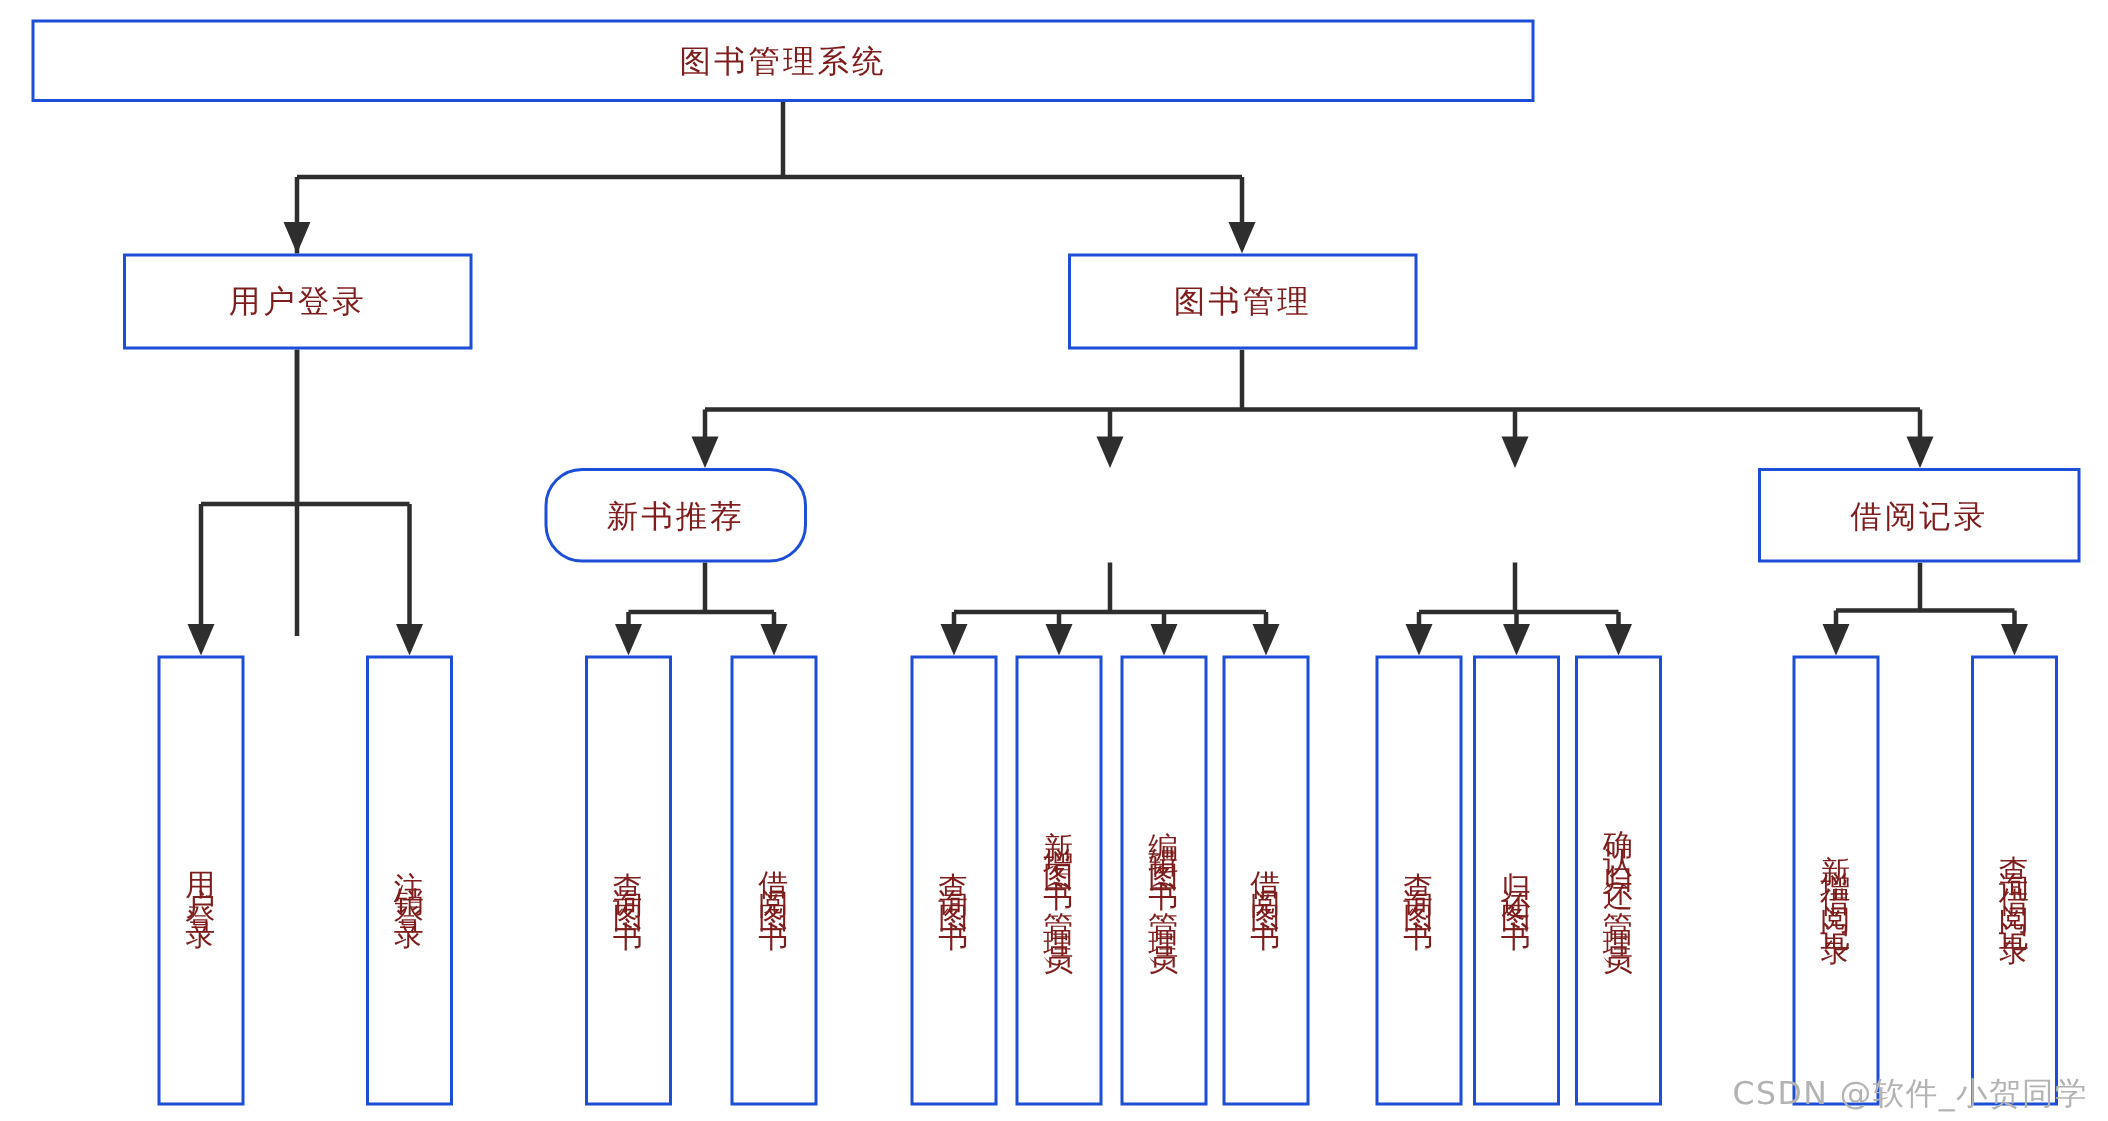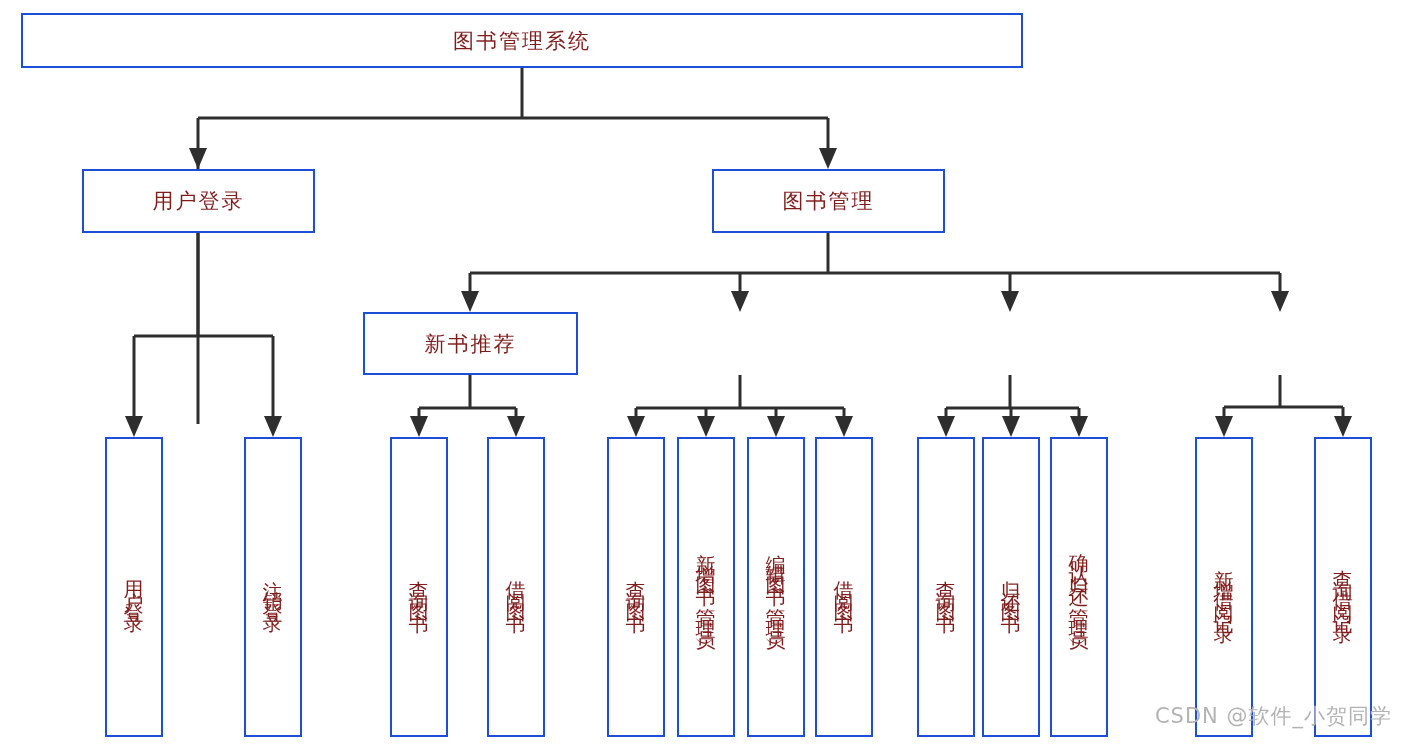--- a/index.html
+++ b/index.html
@@ -36,21 +36,21 @@
   .leaf {
     writing-mode: vertical-rl;
     text-orientation: mixed;
     font-size: 20px;
     letter-spacing: 11px;
     line-height: 1;
   }
   .watermark {
     position: absolute;
     right: 13px;
-    bottom: 17px;
+    bottom: 4px;
     font-size: 21px;
     letter-spacing: 1px;
     color: #b3b3b3;
     z-index: 3;
     white-space: nowrap;
   }
 </style>
 </head>
 <body>
 
@@ -100,21 +100,22 @@
       <polygon points="1215,416 1233,416 1224,437"></polygon>
       <polygon points="1334,416 1352,416 1343,437"></polygon>
     </g>
   </svg>
 
   <div class="node hnode" style="left:21px; top:13px; width:1002px; height:55px;">图书管理系统</div>
 
   <div class="node hnode" style="left:82px; top:169px; width:233px; height:64px;">用户登录</div>
   <div class="node hnode" style="left:712px; top:169px; width:233px; height:64px;">图书管理</div>
 
-  <div class="node hnode" style="left:363px; top:312px; width:215px; height:63px;">新书推荐</div>
+  <div class="node hnode" style="left:363px; top:312px; width:175px; height:63px;border-radius:25px;">新书推荐</div>
+  <div class="node hnode" style="left:1172px; top:312px; width:215px; height:63px;">借阅记录</div>
 
   <div class="node leaf" style="left:105px; top:437px; width:58px; height:300px;">用户登录</div>
   <div class="node leaf" style="left:244px; top:437px; width:58px; height:300px;">注销登录</div>
 
   <div class="node leaf" style="left:390px; top:437px; width:58px; height:300px;">查询图书</div>
   <div class="node leaf" style="left:487px; top:437px; width:58px; height:300px;">借阅图书</div>
 
   <div class="node leaf" style="left:607px; top:437px; width:58px; height:300px;">查询图书</div>
   <div class="node leaf" style="left:677px; top:437px; width:58px; height:300px;">新增图书（管理员）</div>
   <div class="node leaf" style="left:747px; top:437px; width:58px; height:300px;">编辑图书（管理员）</div>

